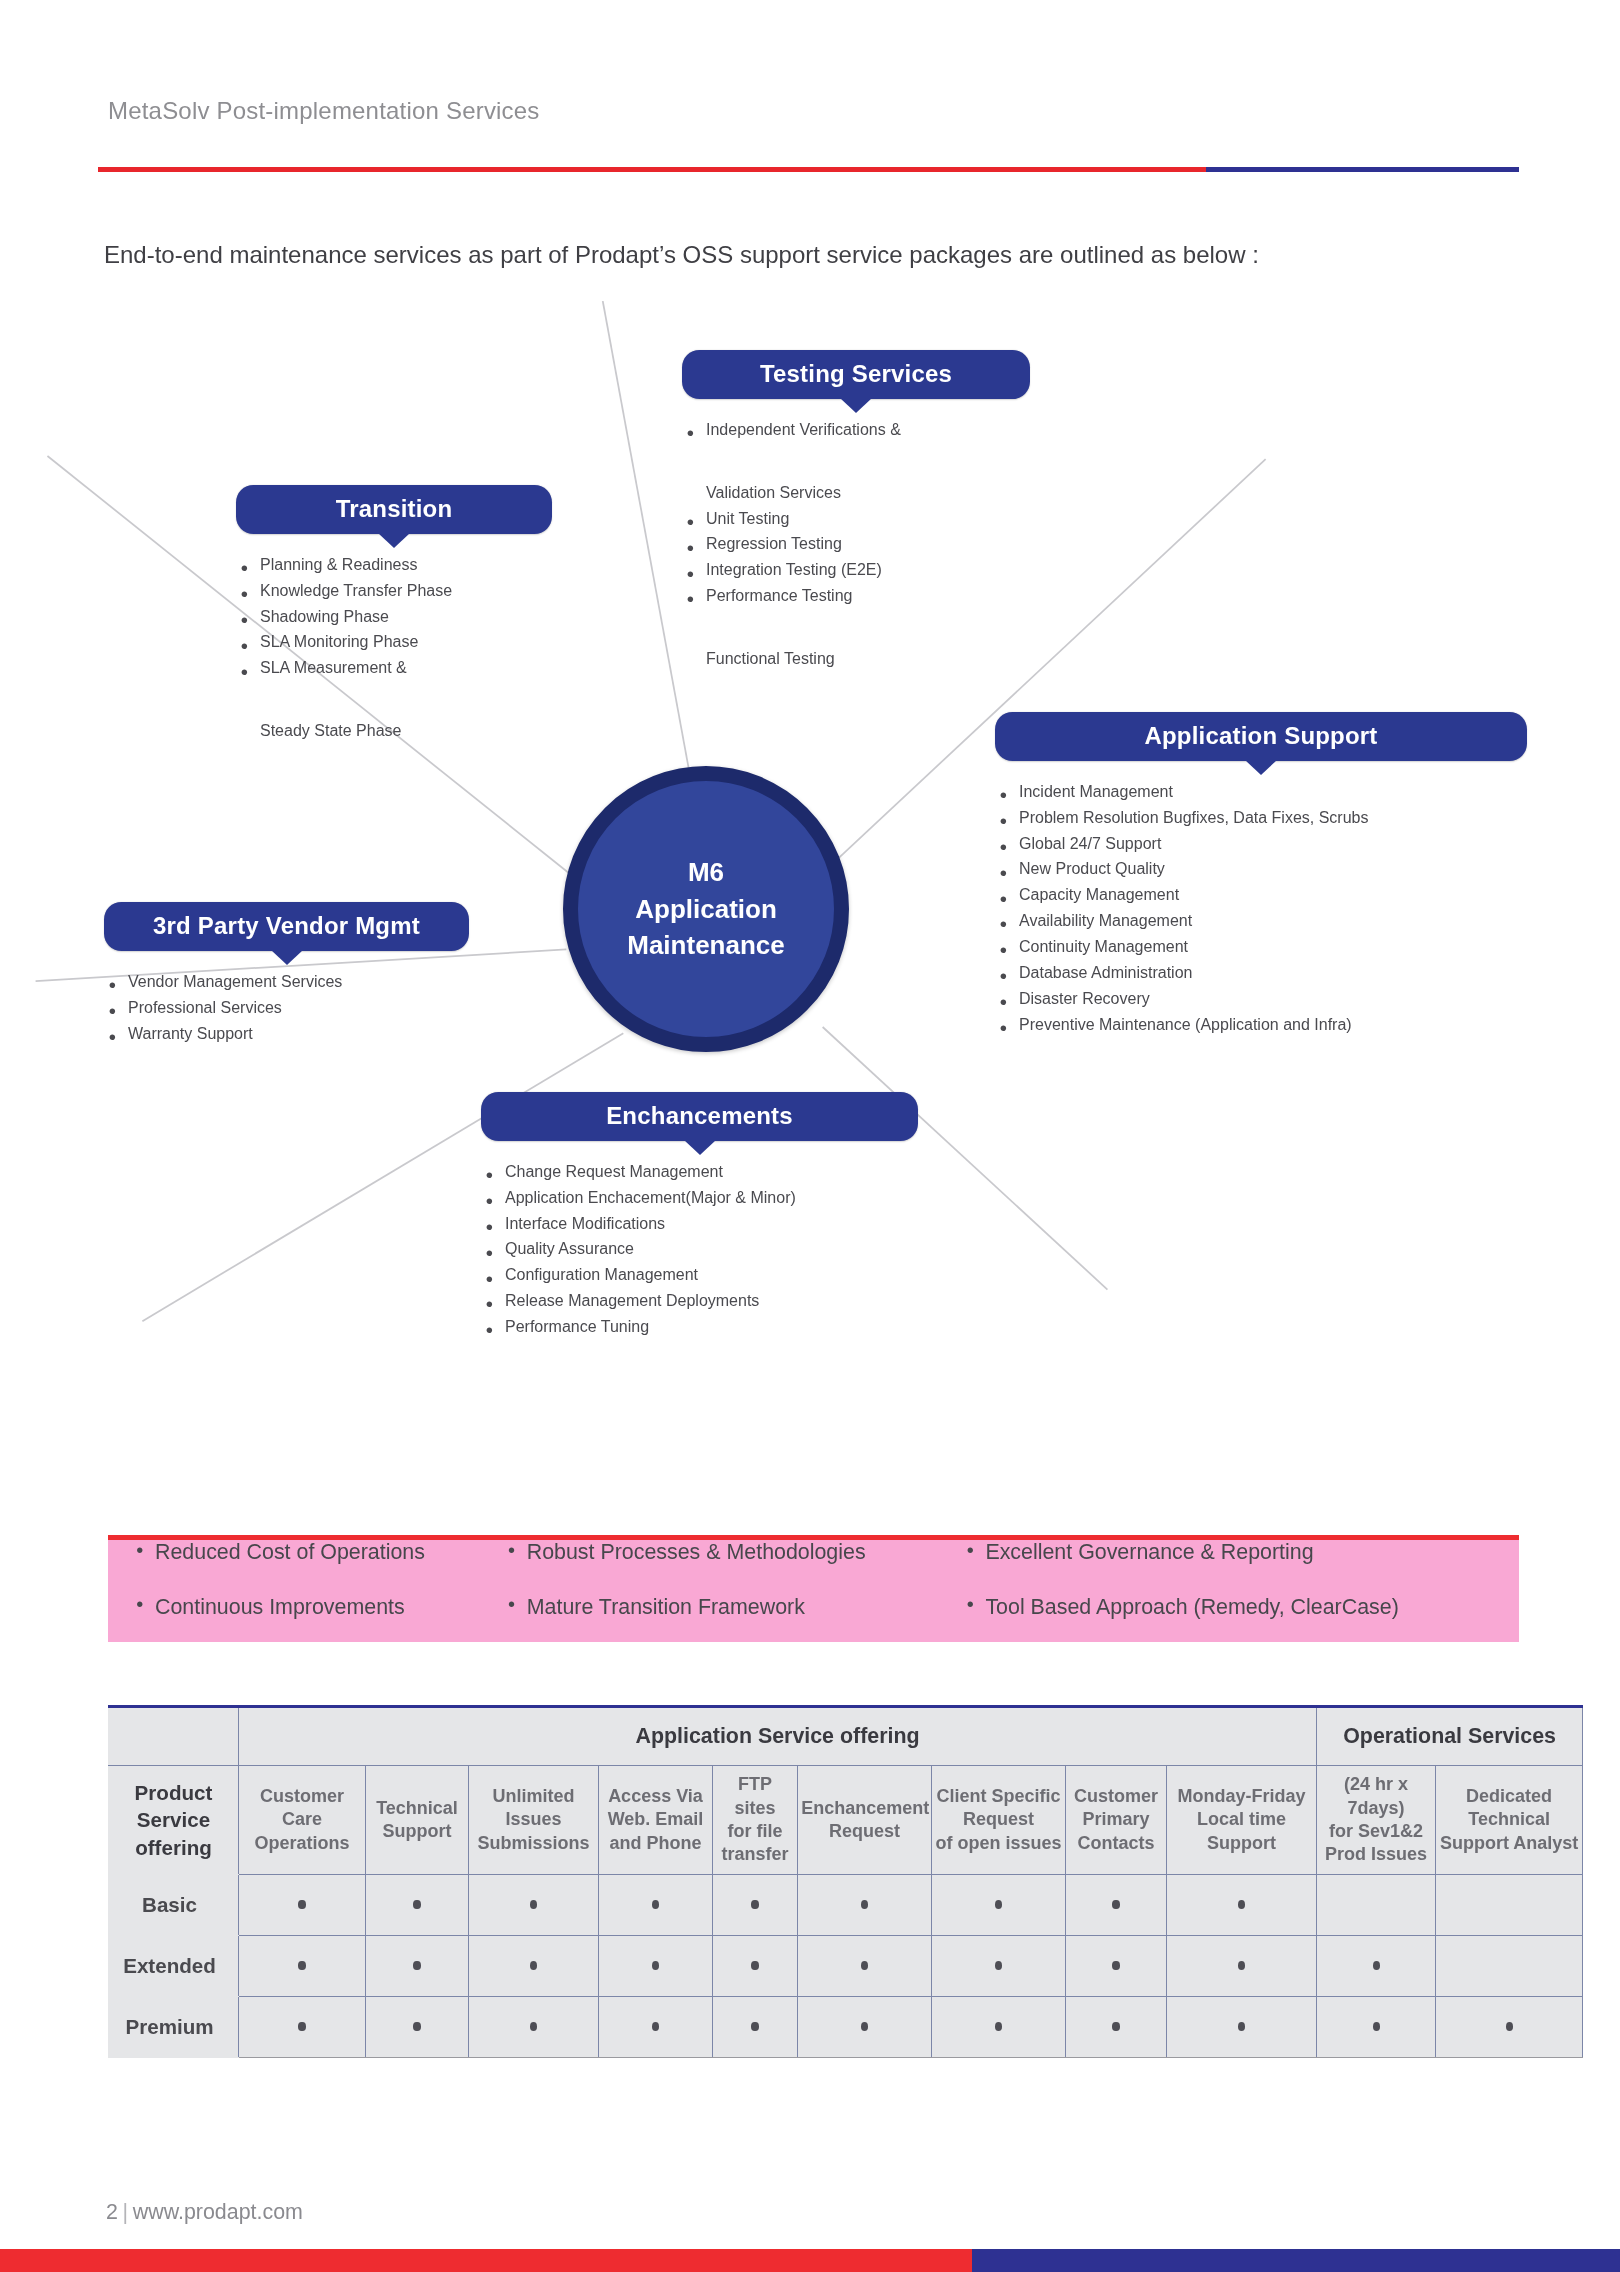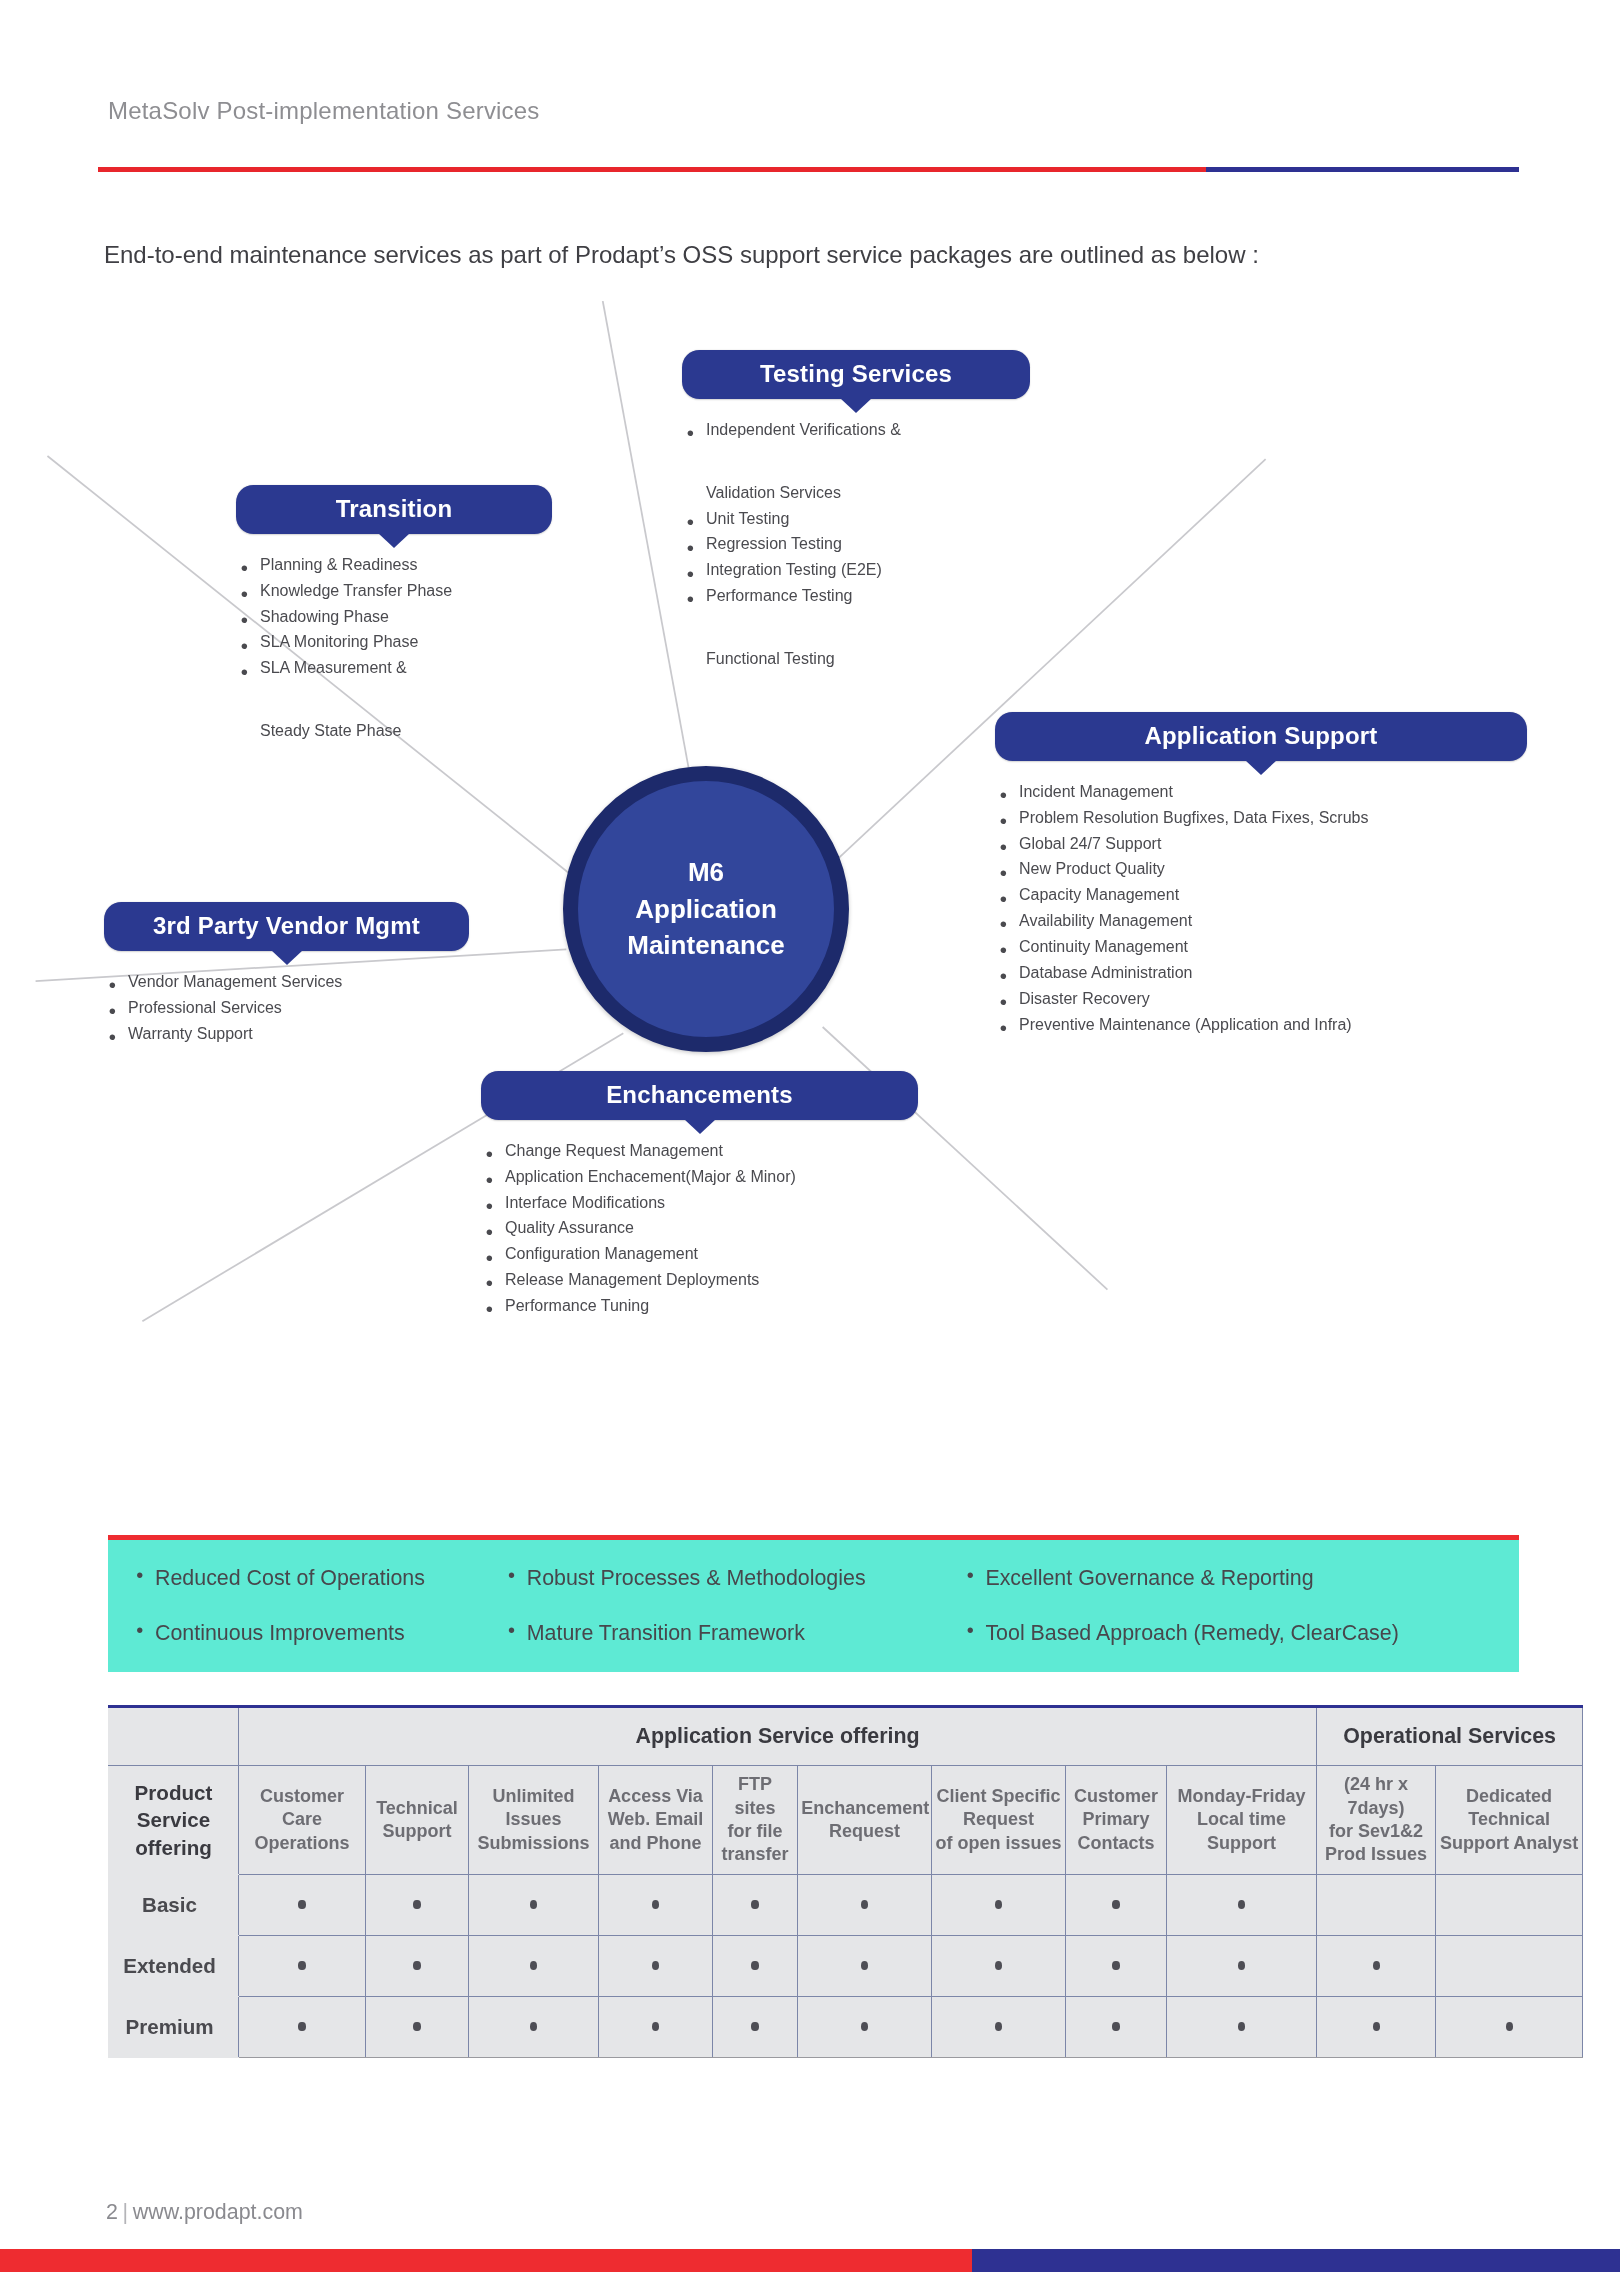--- a/index.html
+++ b/index.html
@@ -83,23 +83,23 @@
   }
   .hub-label {
     color: #ffffff; font-weight: bold; font-size: 26px;
     text-align: center; line-height: 1.42;
     white-space: pre-line;
   }
 
   
   .benefits-rule { position: absolute; left: 108px; top: 1535px; width: 1411px; height: 5.5px; background: #ee2c30; }
   .benefits {
-    position: absolute; left: 108px; top: 1540px; width: 1411px; height: 132px;
-    background: #5eead4;
-    display: flex; align-items: center;
+    position: absolute; left: 108px; top: 1540px; width: 1411px; height: 102px;
+    background: #f9a8d4;
+    display: flex; align-items: flex-start;
   }
   .bcol { padding-left: 22px; }
   .bcol:nth-child(1) { width: 372px; }
   .bcol:nth-child(2) { width: 459px; }
   .bcol:nth-child(3) { width: 581px; }
   .bcol .bitem {
     position: relative; padding-left: 25px;
     font-size: 21.4px; color: #47474c; line-height: 1.2;
   }
   .bcol .bitem + .bitem { margin-top: 29px; }
@@ -239,21 +239,21 @@
 
     <div class="node" style="left:104px; top:601px; width:365px;">
       <div class="node-head">3rd Party Vendor Mgmt</div>
       <ul>
         <li>Vendor Management Services</li>
         <li>Professional Services</li>
         <li>Warranty Support</li>
       </ul>
     </div>
 
-    <div class="node" style="left:481px; top:770px; width:437px;">
+    <div class="node" style="left:481px; top:791px; width:437px;">
       <div class="node-head">Enchancements</div>
       <ul>
         <li>Change Request Management</li>
         <li>Application Enchacement(Major &amp; Minor)</li>
         <li>Interface Modifications</li>
         <li>Quality Assurance</li>
         <li>Configuration Management</li>
         <li>Release Management Deployments</li>
         <li>Performance Tuning</li>
       </ul>

